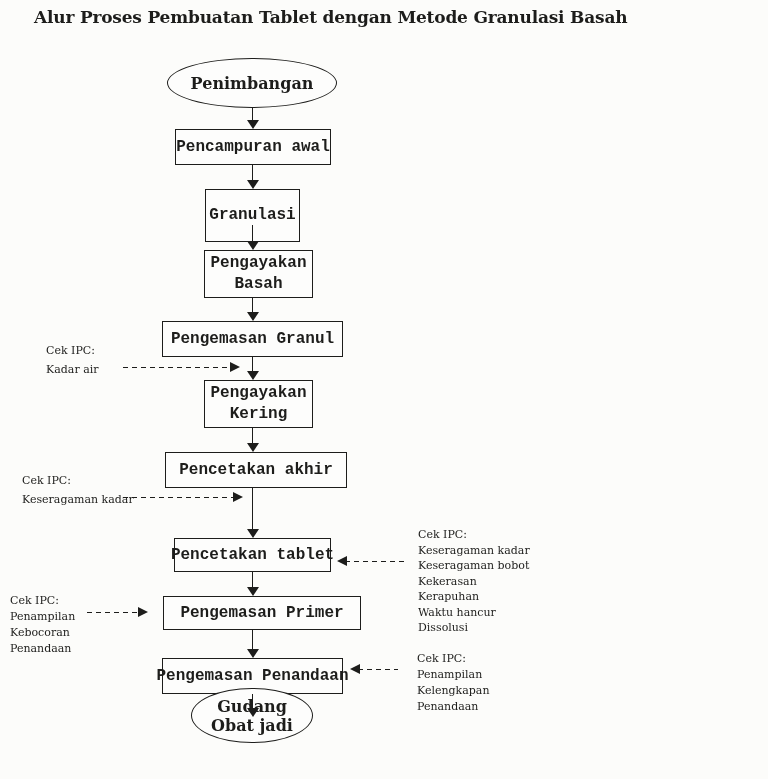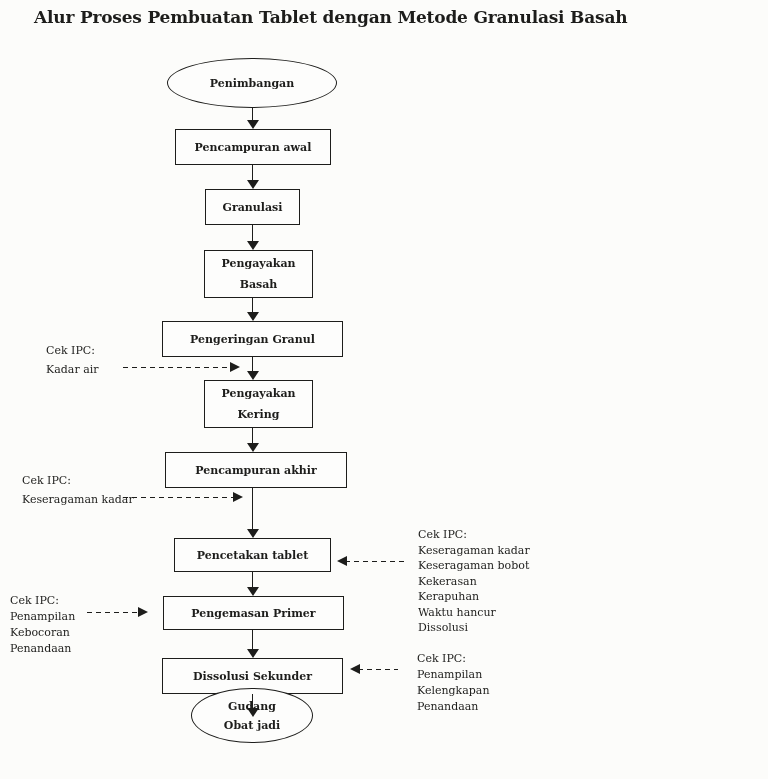--- a/index.html
+++ b/index.html
@@ -20,24 +20,24 @@
     font-size:17px;font-weight:bold;letter-spacing:-0.2px;
     white-space:pre;
   }
   .node{
     position:absolute;
     display:flex;align-items:center;justify-content:center;
     background:#fdfdfc;
     box-sizing:border-box;
     text-align:center;
   }
-  .node.rect{border:1.5px solid var(--ink);}
+  .node.rect{border:1.5px solid var(--ink);font-family:Liberation Mono, monospace;}
   .node.ellipse{border:1.5px solid var(--ink);border-radius:50%;}
   .node .label{
-    font-size:11px;font-weight:bold;line-height:21px;
+    font-size:16px;font-weight:bold;line-height:21px;
     white-space:pre;
   }
   .ann{
     position:absolute;
     font-size:11px;line-height:16px;
     white-space:pre;
   }
   .ann.wide{line-height:19px;}
   .ann.tight{line-height:15.5px;}
   
@@ -63,45 +63,45 @@
 <div id="canvas">
 
   <div class="title">Alur Proses Pembuatan Tablet dengan Metode Granulasi Basah</div>
 
   <div class="node ellipse" style="left:167px;top:58px;width:170px;height:50px">
     <span class="label">Penimbangan</span>
   </div>
   <div class="node rect" style="left:175px;top:129px;width:156px;height:36px">
     <span class="label">Pencampuran awal</span>
   </div>
-  <div class="node rect" style="left:205px;top:189px;width:95px;height:36px">
+  <div class="node rect" style="left:205px;top:189px;width:95px;height:53px">
     <span class="label">Granulasi</span>
   </div>
   <div class="node rect" style="left:204px;top:250px;width:109px;height:48px">
     <span class="label">Pengayakan
 Basah</span>
   </div>
   <div class="node rect" style="left:162px;top:321px;width:181px;height:36px">
-    <span class="label">Pengeringan Granul</span>
+    <span class="label">Pengemasan Granul</span>
   </div>
   <div class="node rect" style="left:204px;top:380px;width:109px;height:48px">
     <span class="label">Pengayakan
 Kering</span>
   </div>
   <div class="node rect" style="left:165px;top:452px;width:182px;height:36px">
-    <span class="label">Pencampuran akhir</span>
+    <span class="label">Pencetakan akhir</span>
   </div>
   <div class="node rect" style="left:174px;top:538px;width:157px;height:34px">
     <span class="label">Pencetakan tablet</span>
   </div>
-  <div class="node rect" style="left:163px;top:596px;width:181px;height:34px">
+  <div class="node rect" style="left:163px;top:596px;width:198px;height:34px">
     <span class="label">Pengemasan Primer</span>
   </div>
   <div class="node rect" style="left:162px;top:658px;width:181px;height:36px">
-    <span class="label">Dissolusi Sekunder</span>
+    <span class="label">Pengemasan Penandaan</span>
   </div>
   <div class="node ellipse" style="left:191px;top:688px;width:122px;height:55px">
     <span class="label" style="line-height:19px">Gudang
 Obat jadi</span>
   </div>
 
   <div class="varrow" style="left:246px;top:108px;height:21px">
       <i class="vline"></i>
       <i class="vhead"></i>
     </div>

